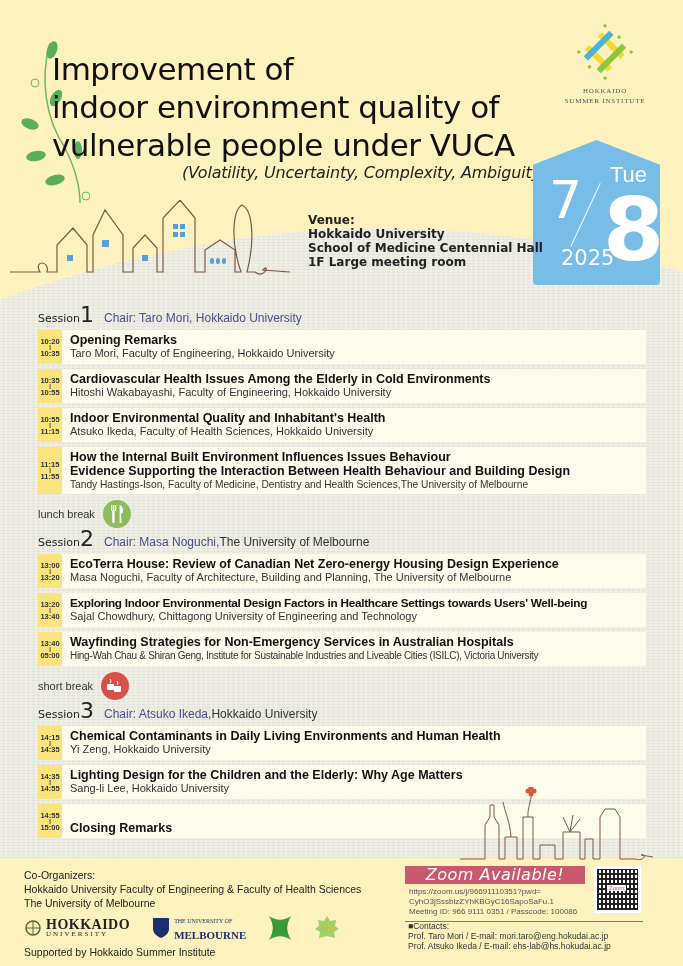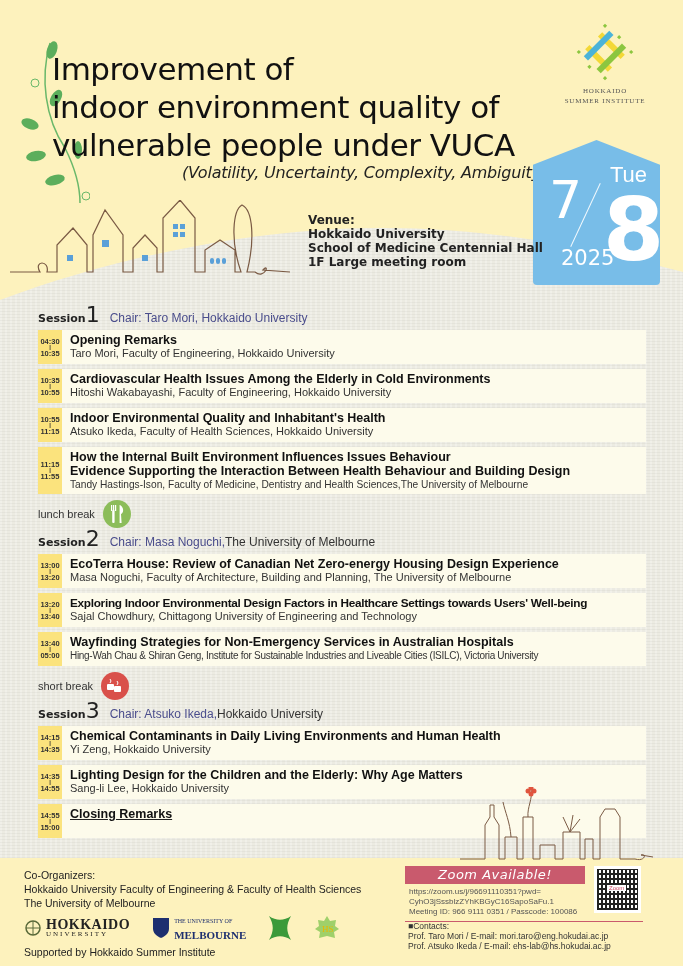--- a/index.html
+++ b/index.html
@@ -44,21 +44,21 @@
     .date-badge .dow { position: absolute; left: 77px; top: 22px; font-size: 22px; font-family: Liberation Sans, sans-serif; }
     .date-badge .day { position: absolute; left: 70px; top: 40px; font-size: 88px; font-family: "DejaVu Sans", sans-serif; font-weight: bold; line-height: 100px; }
     .date-badge .year { position: absolute; left: 28px; top: 106px; font-size: 21px; font-family: "DejaVu Sans", sans-serif; }
     .houses { position: absolute; left: 5px; top: 200px; }
     .venue {
       position: absolute; left: 308px; top: 213px;
       font-family: "DejaVu Sans", sans-serif; font-size: 12px; line-height: 14px; font-weight: bold; color: #222;
     }
     .program { position: absolute; left: 38px; top: 305px; width: 608px; }
     .session-head { height: 20px; display: flex; align-items: flex-end; font-size: 12px; margin-bottom: 5px; }
-    .session-head .word { font-family: "DejaVu Sans", sans-serif; font-weight: bold; font-size: 11px; color: #222; }
+    .session-head .word { font-family: "DejaVu Sans", sans-serif; font-weight: normal; font-size: 11px; color: #222; }
     .session-head .num { font-family: "DejaVu Sans", sans-serif; font-size: 22px; line-height: 20px; margin-right: 10px; }
     .session-head .chair { color: #4a4d8c; margin-right: 0; }
     .session-head .aff { color: #333; }
     .talk {
       display: flex; background: #fdfbeb; margin-bottom: 5px; min-height: 34px;
     }
     .talk .time {
       width: 24px; background: #fbe37d; font-size: 7.5px; line-height: 7px;
       display: flex; flex-direction: column; justify-content: center; align-items: center; color: #333;
       font-weight: bold; padding: 2px 0;
@@ -71,21 +71,21 @@
     .brk .ico { width: 28px; height: 28px; border-radius: 50%; margin-left: 8px; display: flex; align-items: center; justify-content: center; color: #fff; font-size: 14px; }
     .footer-left { position: absolute; left: 24px; top: 868px; font-size: 10.5px; line-height: 14px; color: #222; }
     .logos { display: flex; align-items: center; gap: 22px; margin: 4px 0 3px; height: 28px; }
     .hu-logo { display: flex; align-items: center; gap: 4px; }
     .hu-logo .big { font-family: "Liberation Serif", serif; font-size: 14px; font-weight: bold; line-height: 13px; letter-spacing: 0.5px; }
     .hu-logo .small { font-family: "Liberation Serif", serif; font-size: 7px; letter-spacing: 2px; line-height: 7px; }
     .um-logo { display: flex; align-items: center; gap: 4px; color: #1d2f6f; }
     .um-logo .small { font-family: "Liberation Serif", serif; font-size: 6px; }
     .um-logo .big { font-family: "Liberation Serif", serif; font-size: 11px; font-weight: bold; }
     .zoom-box { position: absolute; left: 405px; top: 866px; width: 180px; }
-    .zoom-banner { background: #c95a6d; color: #fff; text-align: center; font-style: italic; font-size: 13px; height: 18px; line-height: 18px; letter-spacing: 0.5px; font-family: "DejaVu Sans", sans-serif; }
+    .zoom-banner { background: #c95a6d; color: #fff; text-align: center; font-style: italic; font-size: 16px; height: 18px; line-height: 18px; letter-spacing: 0.5px; font-family: "DejaVu Sans", sans-serif; }
     .zoom-info { font-size: 8px; line-height: 10px; color: #555; padding: 3px 4px; }
     .zoom-rule { border-top: 1.5px solid #c95a6d; width: 238px; margin-top: 1px; }
     .contacts { position: absolute; left: 408px; top: 921px; font-size: 8.5px; line-height: 10px; color: #333; }
     .qr { position: absolute; left: 594px; top: 866px; width: 47px; height: 47px; background: #fff; padding: 3px; }
     .qr-inner {
       width: 100%; height: 100%;
       background:
         repeating-linear-gradient(90deg, #222 0 2px, transparent 2px 4px),
         repeating-linear-gradient(0deg, #222 0 2px, #fff 2px 5px);
       position: relative;
@@ -177,21 +177,21 @@
 
   <div class="session-head">
     <span class="word">Session</span>
     <span class="num">1</span>
     <span class="chair">Chair: Taro Mori, Hokkaido University</span>
     <span class="aff"></span>
   </div>
 
   <div class="talk">
     <div class="time">
-      <span>04:30</span>
+      <span>10:20</span>
         <span class="tick">|</span>
         <span>10:35</span>
     </div>
     <div class="body">
       <div class="ttl">Opening Remarks</div>
       <div class="spk">Taro Mori, Faculty of Engineering, Hokkaido University</div>
     </div>
   </div>
 
   <div class="talk">
@@ -333,21 +333,21 @@
       <div class="spk">Sang-li Lee, Hokkaido University</div>
     </div>
   </div>
 
   <div class="talk" style="align-items:stretch;">
     <div class="time">
       <span>14:55</span>
         <span class="tick">|</span>
         <span>15:00</span>
     </div>
-    <div class="body" style="display:flex; align-items:flex-start;text-decoration:underline;">
+    <div class="body" style="display:flex; align-items:flex-end;">
       <div class="ttl">Closing Remarks</div>
     </div>
   </div>
 </div>
 
 <svg class="vases" width="200" height="75" viewBox="0 0 200 75">
   <g stroke="#7a5a44" stroke-width="1" fill="none">
     <path d="M5 72 L 30 72 L 30 38 L 35 30 L 35 18 L 39 18 L 39 30 L 44 38 L 44 72 L 50 72 L 50 50 L 62 50 L 62 72 L 68 72 L 68 30 L 78 30 L 78 72 L 85 72 L 85 58 L 100 58 L 100 72 L 108 72 L 108 45 L 125 45 L 125 72 L 130 72 L 130 52 L 138 52 L 138 72 L 145 72 L 145 30 L 150 22 L 160 22 L 165 30 L 165 72 L 180 72 C 190 75, 192 66, 186 68 L 198 70"></path>
     <path d="M56 50 C 55 35, 50 25, 48 15"></path>
     <path d="M73 30 C 72 20, 78 12, 76 2"></path>

